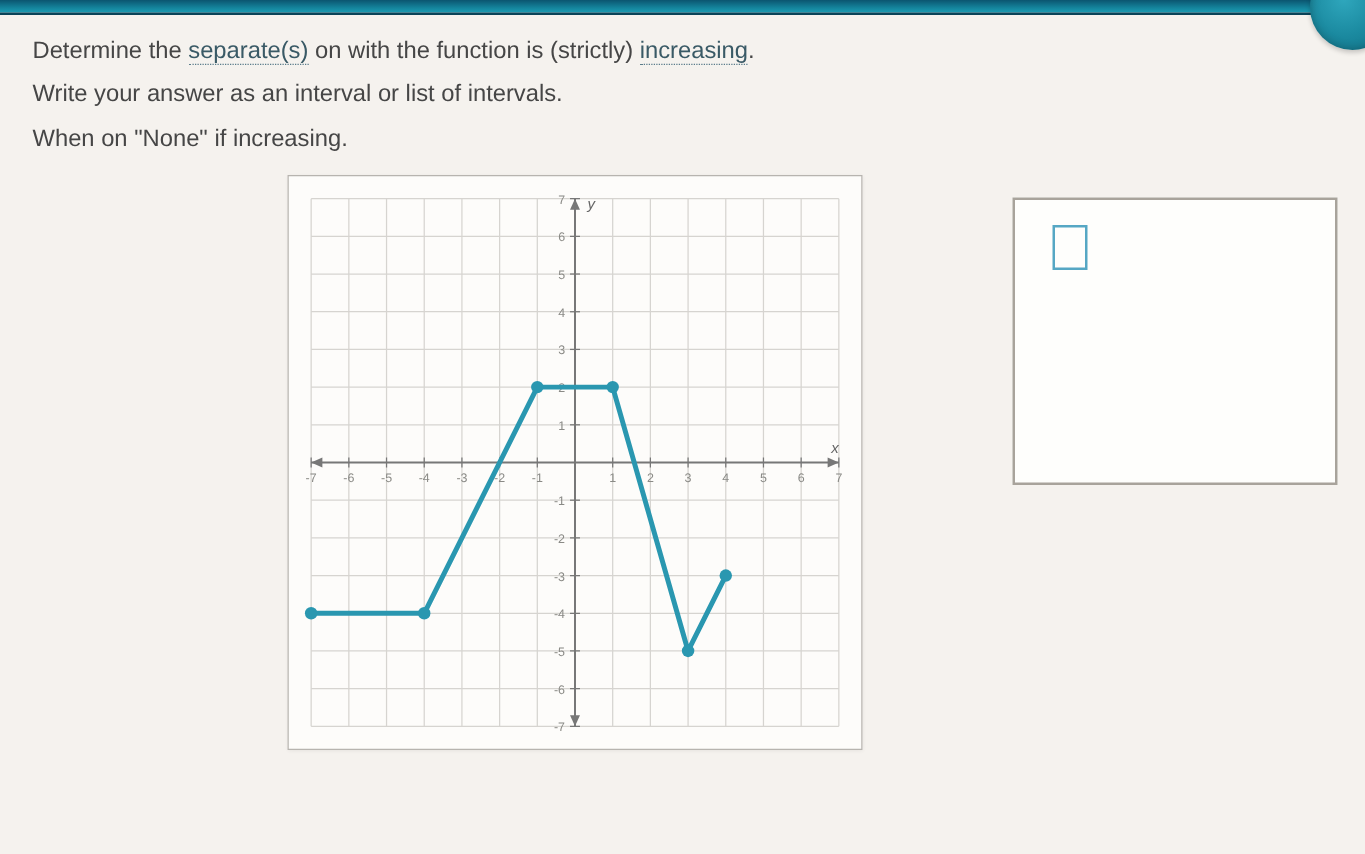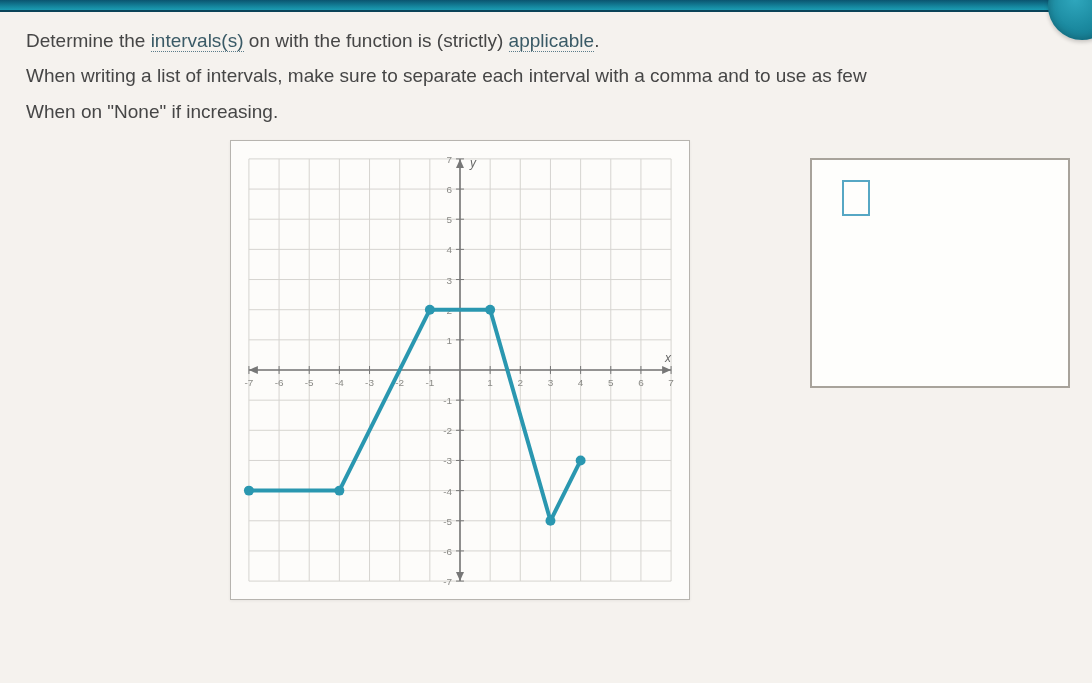--- a/index.html
+++ b/index.html
@@ -75,23 +75,23 @@
     }
   </style>
 </head>
 <body>
 
 <div class="top-bar"></div>
 <div class="corner-circle"></div>
 
 <div class="question">
   <p>
-    <span>Determine the </span><span class="dlink">intervals(s)</span><span> on with the function is (strictly) </span><span class="dlink">applicable</span><span>.</span>
+    <span>Determine the </span><span class="dlink">separate(s)</span><span> on with the function is (strictly) </span><span class="dlink">increasing</span><span>.</span>
   </p>
-  <p>When writing a list of intervals, make sure to separate each interval with a comma and to use as few</p>
+  <p>Write your answer as an interval or list of intervals.</p>
   <p style="margin-top:6px;">
     <span>When on </span><span>"None"</span><span> if increasing.</span>
   </p>
 </div>
 
 <div class="chart-wrap">
   <div class="chart">
     <svg viewBox="0 0 460 460">
         <line x1="18" y1="18" x2="18" y2="442" stroke="#d6d4d0" stroke-width="1"></line>
         <line x1="48.285714285714285" y1="18" x2="48.285714285714285" y2="442" stroke="#d6d4d0" stroke-width="1"></line>

